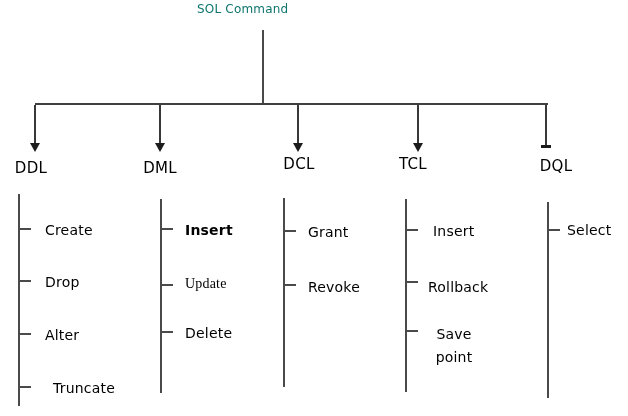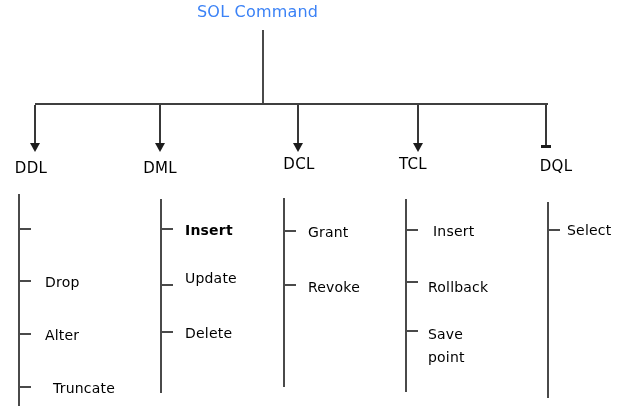--- a/index.html
+++ b/index.html
@@ -11,23 +11,23 @@
     position:relative;
     width:628px;
     height:416px;
     background:#ffffff;
     overflow:hidden;
   }
   .title{
     position:absolute;
     left:197px;
     top:2px;
-    font-size:16px;
+    font-size:12px;
     letter-spacing:0.2px;
-    color:#3b82f6;
+    color:#0f766e;
     white-space:nowrap;
   }
   .vline{
     position:absolute;
     width:1.6px;
     background:#4a4a4a;
   }
   .hline{
     position:absolute;
     height:2px;
@@ -102,46 +102,47 @@
   <div class="tbar" style="left:541px;top:145px;"></div>
 
   <div class="branch-label" style="left:31px;top:159px;">DDL</div>
   <div class="branch-label" style="left:160px;top:159px;">DML</div>
   <div class="branch-label" style="left:299px;top:155px;">DCL</div>
   <div class="branch-label" style="left:413px;top:155px;">TCL</div>
   <div class="branch-label" style="left:556px;top:157px;">DQL</div>
 
   <div class="vline" style="left:18px;top:194px;height:212px;"></div>
   <div class="tick" style="left:18px;top:228px;"></div>
+  <div class="item" style="left:45px;top:230px;">Create</div>
   <div class="tick" style="left:18px;top:280px;"></div>
   <div class="item" style="left:45px;top:282px;">Drop</div>
   <div class="tick" style="left:18px;top:333px;"></div>
   <div class="item" style="left:45px;top:335px;">Alter</div>
   <div class="tick" style="left:18px;top:386px;"></div>
   <div class="item" style="left:45px;top:388px;margin-left:8px;">Truncate</div>
 
   <div class="vline" style="left:160px;top:199px;height:194px;"></div>
   <div class="tick" style="left:160px;top:228px;"></div>
   <div class="item" style="left:185px;top:230px;font-weight:bold;">Insert</div>
   <div class="tick" style="left:160px;top:284px;"></div>
-  <div class="item" style="left:185px;top:278px;">Update</div>
+  <div class="item" style="left:185px;top:284px;font-family:Liberation Serif, serif;">Update</div>
   <div class="tick" style="left:160px;top:331px;"></div>
   <div class="item" style="left:185px;top:333px;">Delete</div>
 
   <div class="vline" style="left:283px;top:198px;height:189px;"></div>
   <div class="tick" style="left:283px;top:230px;"></div>
   <div class="item" style="left:308px;top:232px;">Grant</div>
   <div class="tick" style="left:283px;top:284px;"></div>
   <div class="item" style="left:308px;top:287px;">Revoke</div>
 
   <div class="vline" style="left:405px;top:199px;height:193px;"></div>
   <div class="tick" style="left:405px;top:229px;"></div>
   <div class="item" style="left:433px;top:231px;">Insert</div>
   <div class="tick" style="left:405px;top:281px;"></div>
   <div class="item" style="left:428px;top:287px;">Rollback</div>
   <div class="tick" style="left:405px;top:330px;"></div>
-  <div class="item item--wrap" style="left:428px;top:345px;">Save point</div>
+  <div class="item item--wrap" style="left:428px;top:345px;text-align:center;">Save point</div>
 
   <div class="vline" style="left:547px;top:202px;height:196px;"></div>
   <div class="tick" style="left:547px;top:229px;"></div>
   <div class="item" style="left:567px;top:230px;">Select</div>
 
 </div>
 
 </body></html>

